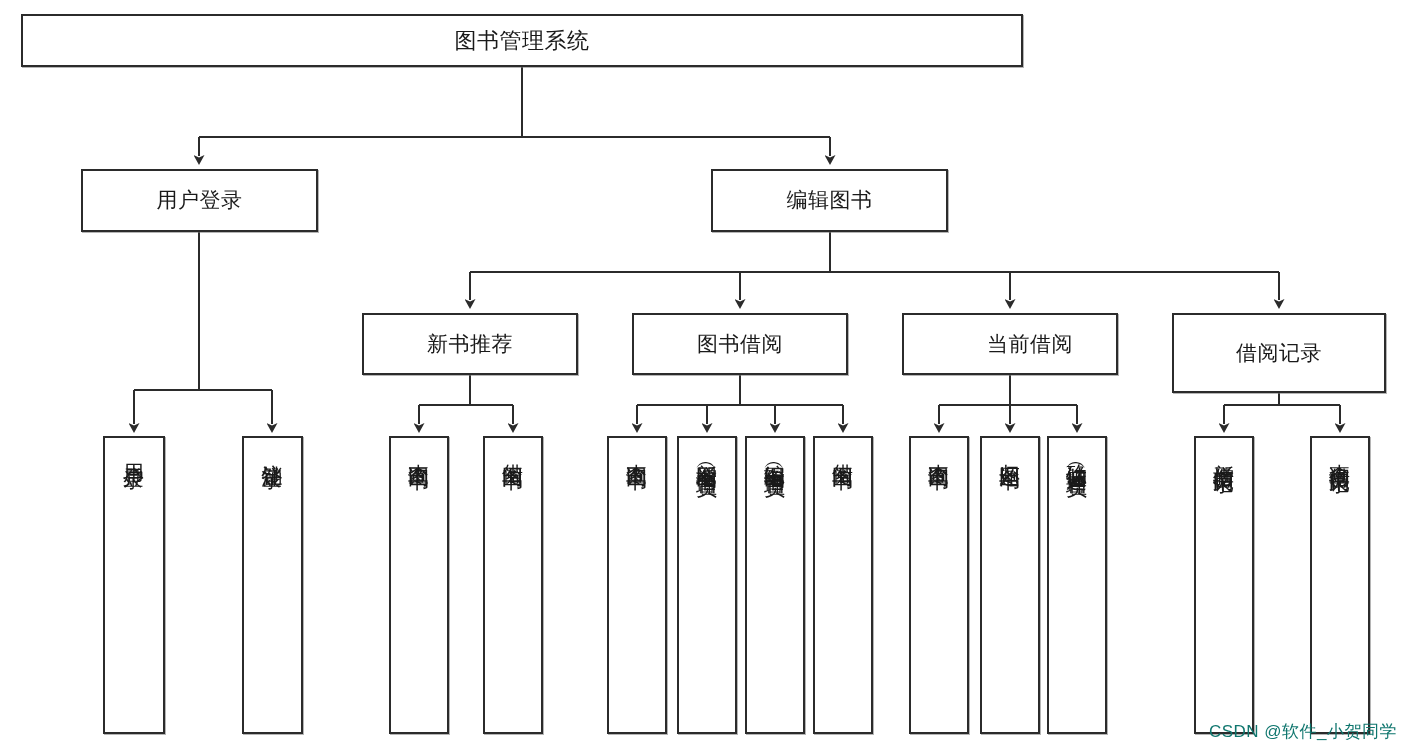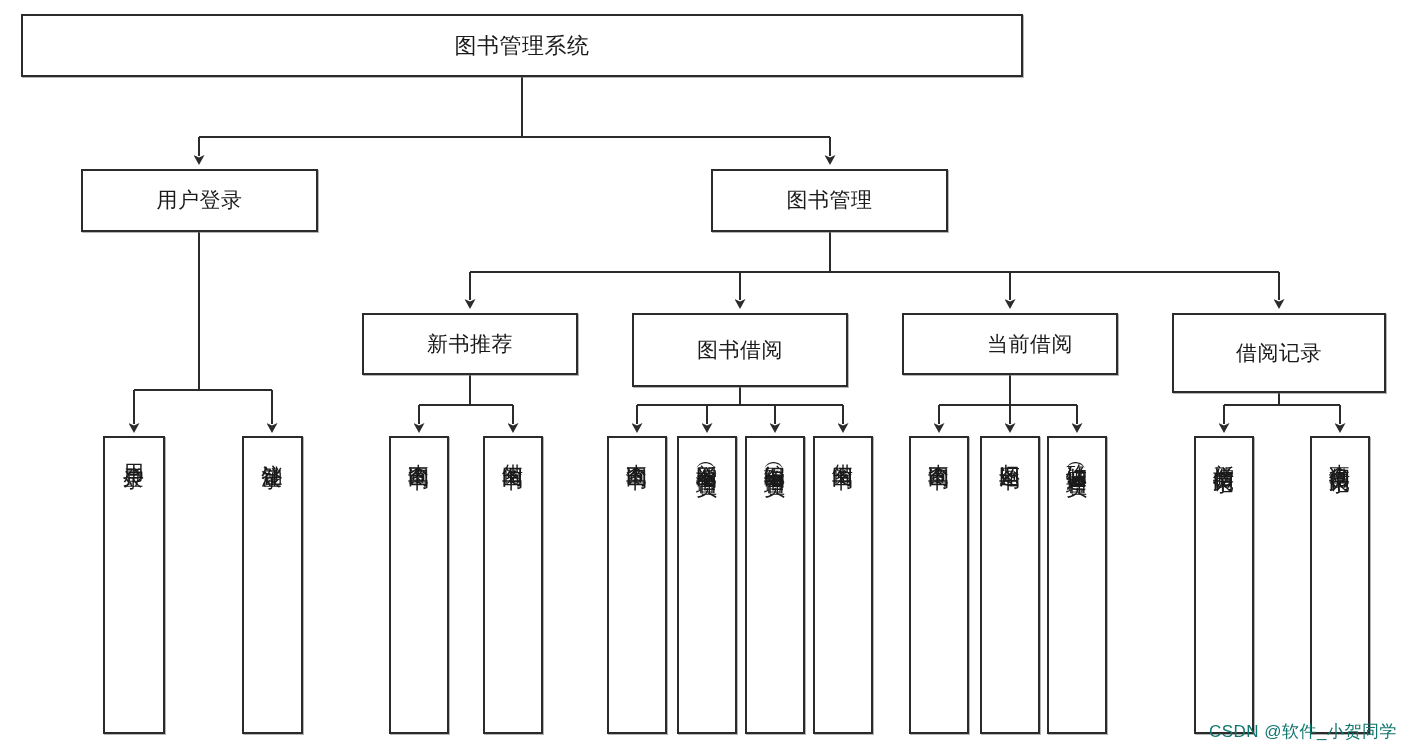--- a/index.html
+++ b/index.html
@@ -117,37 +117,37 @@
       <path d="M1010,405 L1010,424" marker-end="url(#arw)"></path>
       <path d="M1077,405 L1077,424" marker-end="url(#arw)"></path>
 
       <path d="M1279,375 L1279,405"></path>
       <path d="M1224,405 L1340,405"></path>
       <path d="M1224,405 L1224,424" marker-end="url(#arw)"></path>
       <path d="M1340,405 L1340,424" marker-end="url(#arw)"></path>
     </g>
   </svg>
 
-  <div class="node root h" style="left:21px;top:14px;width:1002px;height:63px;">
+  <div class="node root h" style="left:21px;top:14px;width:1002px;height:53px;">
     <span class="lbl">图书管理系统</span>
   </div>
 
   <div class="node h" style="left:81px;top:169px;width:237px;height:63px;">
     <span class="lbl">用户登录</span>
   </div>
 
   <div class="node h" style="left:711px;top:169px;width:237px;height:63px;">
-    <span class="lbl">图书管理</span>
+    <span class="lbl">编辑图书</span>
   </div>
 
   <div class="node h" style="left:362px;top:313px;width:216px;height:62px;">
     <span class="lbl">新书推荐</span>
   </div>
 
-  <div class="node h" style="left:632px;top:313px;width:216px;height:74px;">
+  <div class="node h" style="left:632px;top:313px;width:216px;height:62px;">
     <span class="lbl">图书借阅</span>
   </div>
 
   <div class="node h" style="left:902px;top:313px;width:216px;height:62px;padding-left:40px;">
     <span class="lbl">当前借阅</span>
   </div>
 
   <div class="node h" style="left:1172px;top:313px;width:214px;height:80px;">
     <span class="lbl">借阅记录</span>
   </div>

